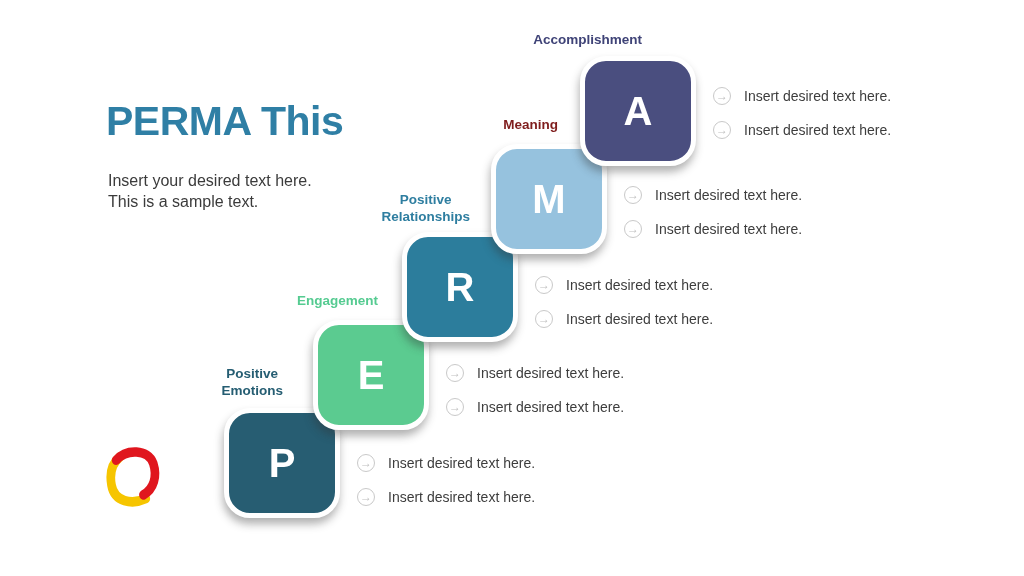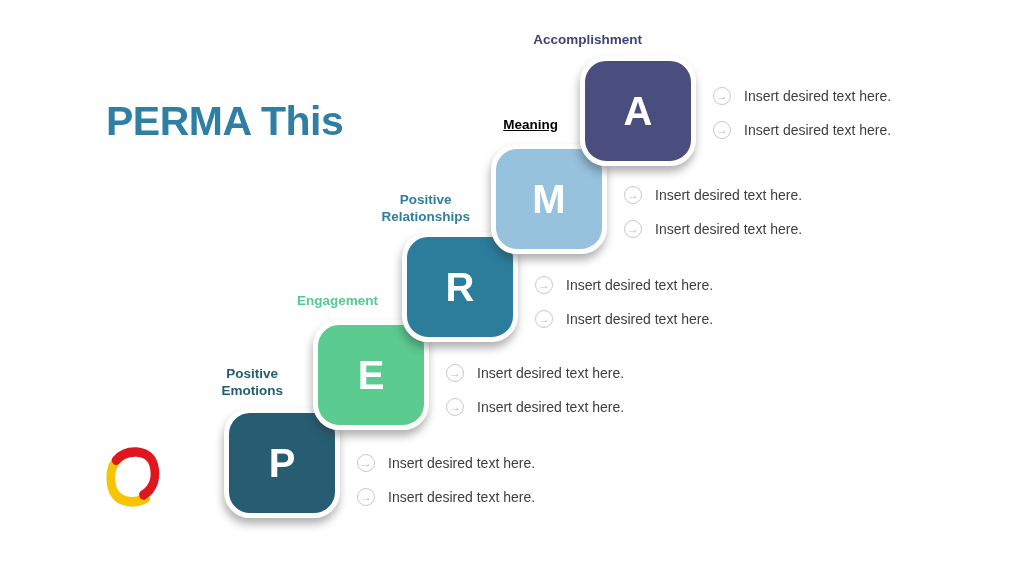--- a/index.html
+++ b/index.html
@@ -75,20 +75,22 @@
 
   
   .logo { position: absolute; left: 104px; top: 443px; }
 </style>
 </head>
 <body>
 
 <div class="slide">
 
   <div class="title" style="color: rgb(47, 127, 165);">PERMA This</div>
+  <div class="subtitle">Insert your desired text here.
+This is a sample text.</div>
 
   <div class="square sq-p" style="background: rgb(39, 93, 114);">
     <span class="letter">P</span>
   </div>
   <div class="blk-label lbl-p" style="color: rgb(37, 93, 114);">Positive
 Emotions</div>
   <div class="rows rows-p">
     <div class="row">
       <span class="arrow-circle">→</span>
       <span class="row-text">Insert desired text here.</span>
@@ -126,21 +128,21 @@
     </div>
     <div class="row">
       <span class="arrow-circle">→</span>
       <span class="row-text">Insert desired text here.</span>
     </div>
   </div>
 
   <div class="square sq-m" style="background: rgb(150, 194, 222);">
     <span class="letter">M</span>
   </div>
-  <div class="blk-label lbl-m" style="color: #000000; text-decoration: underline;">Meaning</div>
+  <div class="blk-label lbl-m" style="color: #7f1d1d;">Meaning</div>
   <div class="rows rows-m">
     <div class="row">
       <span class="arrow-circle">→</span>
       <span class="row-text">Insert desired text here.</span>
     </div>
     <div class="row">
       <span class="arrow-circle">→</span>
       <span class="row-text">Insert desired text here.</span>
     </div>
   </div>

